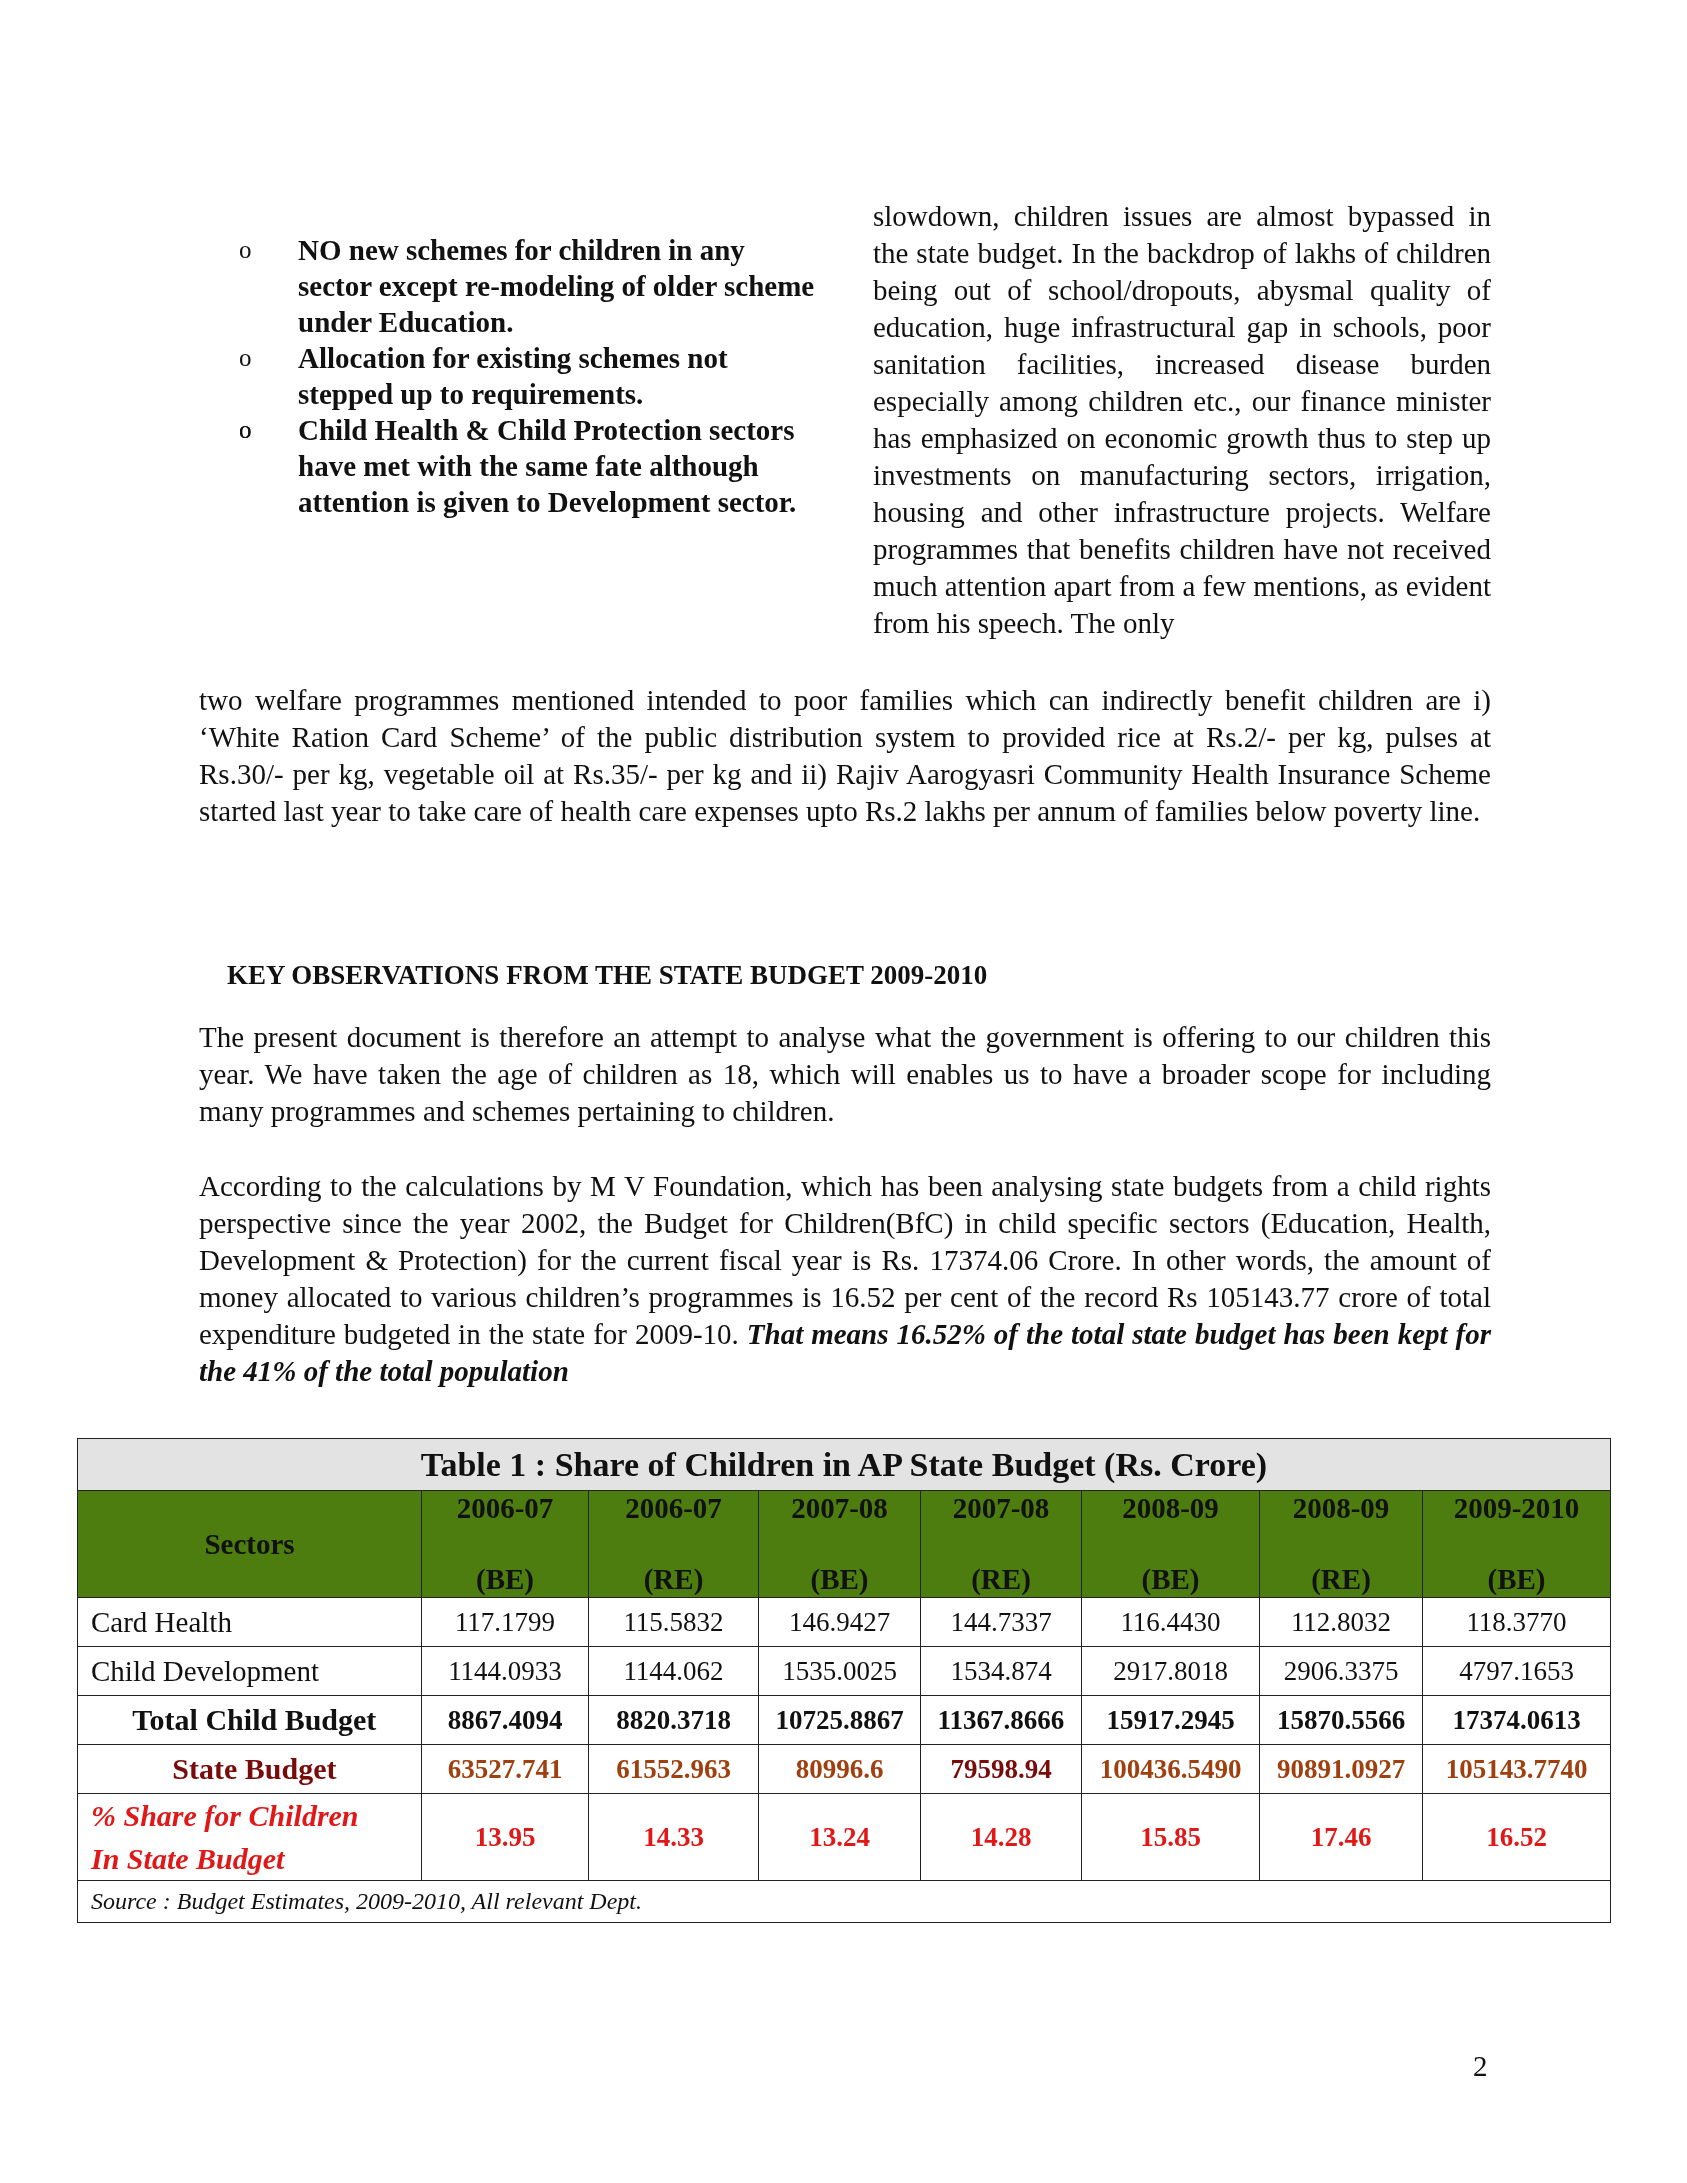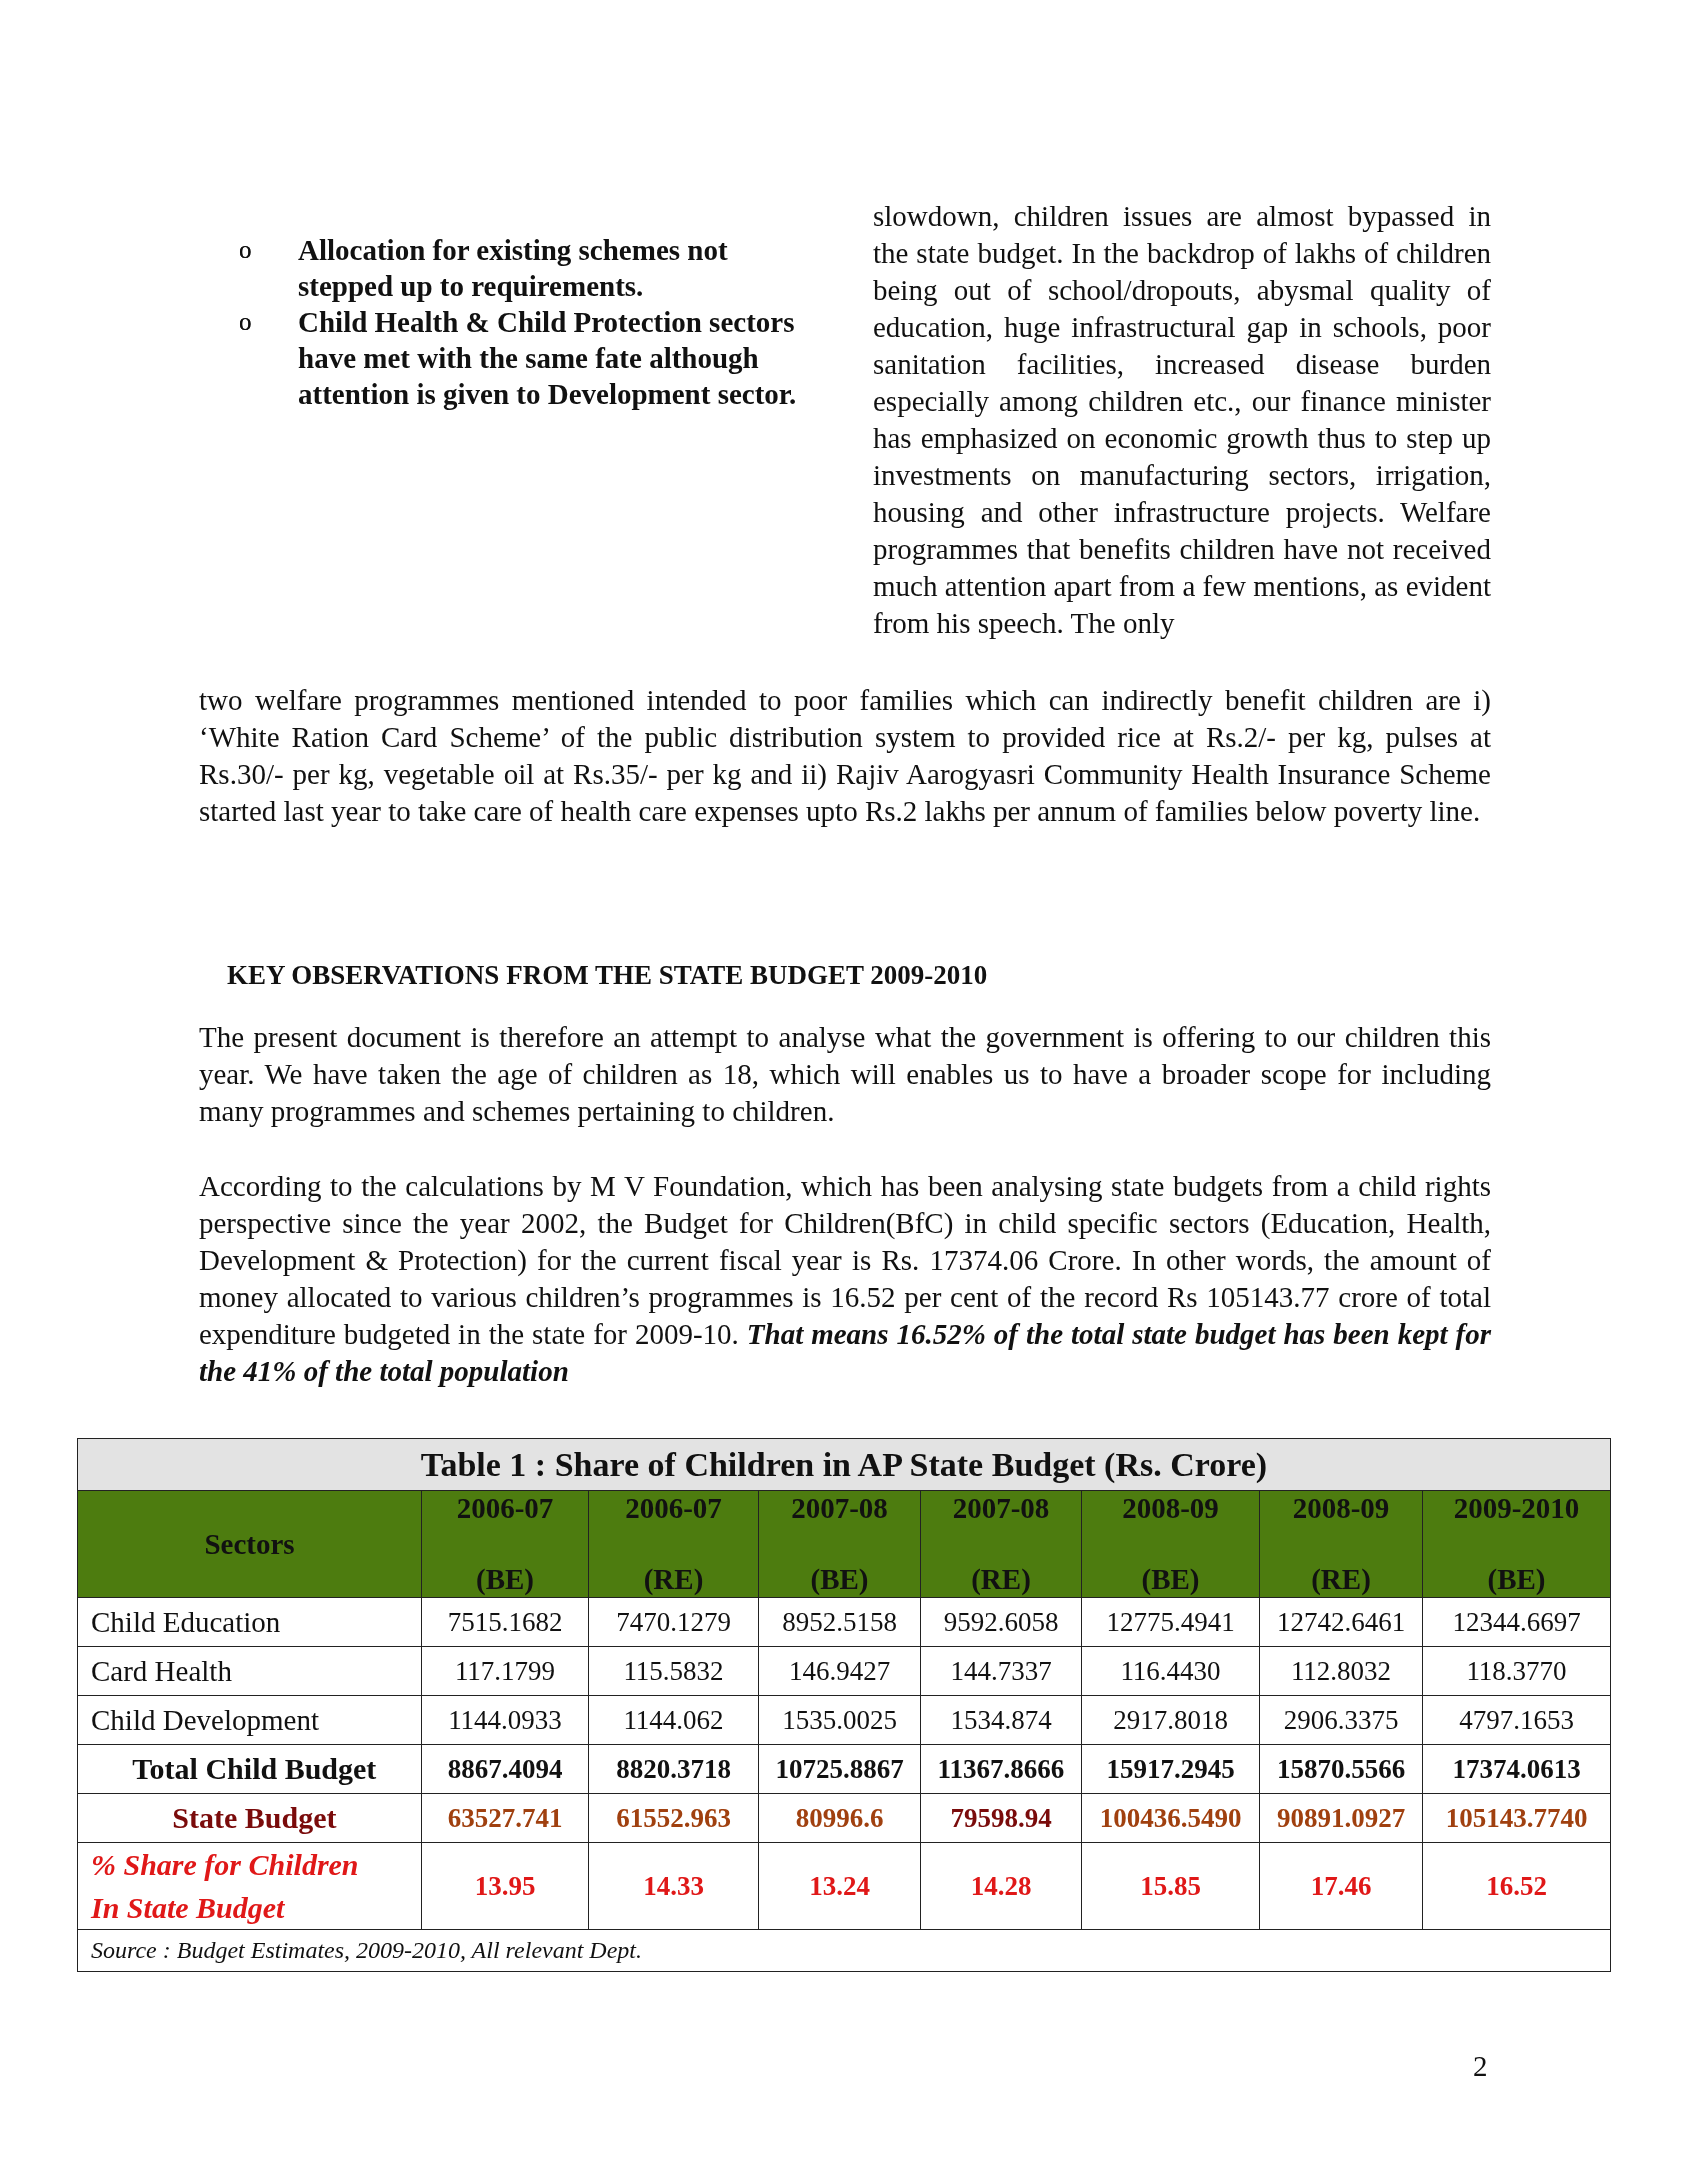--- a/index.html
+++ b/index.html
@@ -42,21 +42,21 @@
   .source td { text-align: left; font-style: italic; font-size: 24px; height: 41px; padding-left: 13px; }
 
   .pagenum { position: absolute; left: 1473px; top: 2050px; font-size: 29px; }
 </style>
 </head>
 <body>
 
 <div class="page">
 
   <ul class="bullets">
-    <li><span class="marker">o</span></li>
+    <li><span class="marker">o</span><span>NO new schemes for children in any sector except re-modeling of older scheme under Education.</span></li>
     <li><span class="marker">o</span><span>Allocation for existing schemes not stepped up to requirements.</span></li>
     <li><span class="marker">o</span></li>
     <li><span class="marker">o</span><span>Child Health &amp; Child Protection sectors have met with the same fate although attention is given to Development sector.</span></li>
   </ul>
 
   <div class="rightcol">slowdown, children issues are almost bypassed in the state budget. In the backdrop of lakhs of children being out of school/dropouts, abysmal quality of education, huge infrastructural gap in schools, poor sanitation facilities, increased disease burden especially among children etc., our finance minister has emphasized on economic growth thus to step up investments on manufacturing sectors, irrigation, housing and other infrastructure projects. Welfare programmes that benefits children have not received much attention apart from a few mentions, as evident from his speech. The only</div>
 
   <p class="para p-cont">two welfare programmes mentioned intended to poor families which can indirectly benefit children are i) ‘White Ration Card Scheme’ of the public distribution system to provided rice at Rs.2/- per kg, pulses at Rs.30/- per kg, vegetable oil at Rs.35/- per kg and ii) Rajiv Aarogyasri Community Health Insurance Scheme started last year to take care of health care expenses upto Rs.2 lakhs per annum of families below poverty line.</p>
 
   <h2 class="heading">KEY OBSERVATIONS FROM THE STATE BUDGET 2009-2010</h2>
@@ -107,30 +107,20 @@
               <span class="year">2008-09</span>
               <span class="type">(RE)</span>
             </th>
         <th>
               <span class="year">2009-2010</span>
               <span class="type">(BE)</span>
             </th>
       </tr>
 
       <tr class="row">
-        <td class="label">Child Education</td>
-        <td>7515.1682</td>
-        <td>7470.1279</td>
-        <td>8952.5158</td>
-        <td>9592.6058</td>
-        <td>12775.4941</td>
-        <td>12742.6461</td>
-        <td>12344.6697</td>
-      </tr>
-      <tr class="row">
         <td class="label">Card Health</td>
         <td>117.1799</td>
         <td>115.5832</td>
         <td>146.9427</td>
         <td>144.7337</td>
         <td>116.4430</td>
         <td>112.8032</td>
         <td>118.3770</td>
       </tr>
       <tr class="row">

